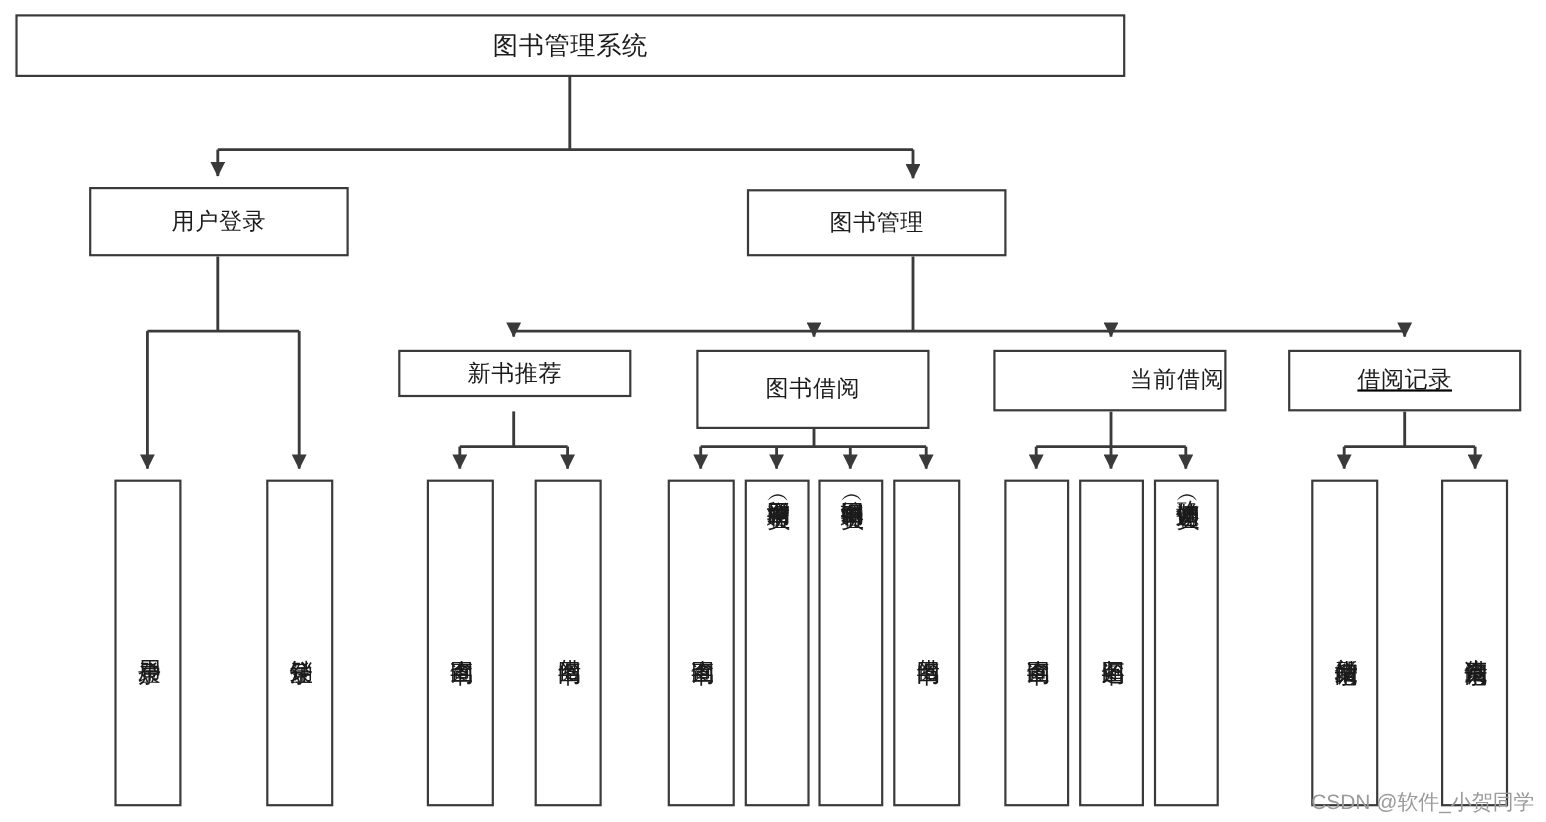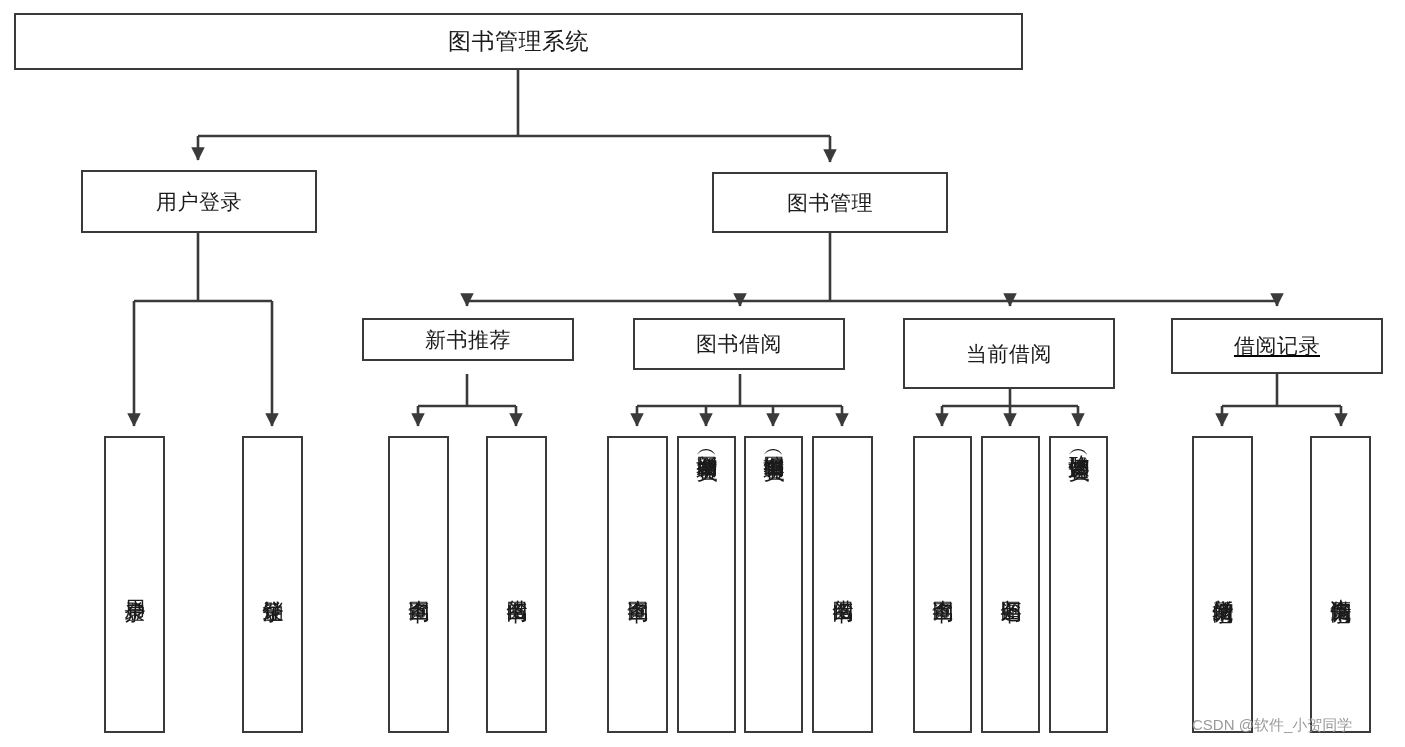--- a/index.html
+++ b/index.html
@@ -48,21 +48,21 @@
     line-height: 1.18;
     letter-spacing: 1px;
     white-space: nowrap;
     text-align: center;
   }
   .title-label {
     font-size: 23px;
   }
   .watermark {
     position: absolute;
-    font-size: 15px;
+    font-size: 19px;
     color: #9a9a9a;
     white-space: nowrap;
     pointer-events: none;
   }
 </style>
 </head>
 <body>
 
 <div id="stage">
 
@@ -133,33 +133,33 @@
   </svg>
 
   <div class="node-box" style="left:14px; top:13px; width:1009px; height:57px;">
     <span class="node-label-h title-label">图书管理系统</span>
   </div>
 
   <div class="node-box" style="left:81px; top:170px; width:236px; height:63px;">
     <span class="node-label-h">用户登录</span>
   </div>
 
-  <div class="node-box" style="left:712px; top:172px; width:236px; height:61px;">
+  <div class="node-box" style="left:679px; top:172px; width:236px; height:61px;">
     <span class="node-label-h">图书管理</span>
   </div>
 
   <div class="node-box" style="left:362px; top:318px; width:212px; height:43px;">
     <span class="node-label-h">新书推荐</span>
   </div>
 
-  <div class="node-box" style="left:633px; top:318px; width:212px; height:52px;">
+  <div class="node-box" style="left:633px; top:318px; width:212px; height:72px;">
     <span class="node-label-h">图书借阅</span>
   </div>
 
-  <div class="node-box" style="left:903px; top:318px; width:212px; height:71px;">
+  <div class="node-box" style="left:903px; top:318px; width:212px; height:56px;justify-content:flex-end;">
     <span class="node-label-h">当前借阅</span>
   </div>
 
   <div class="node-box" style="left:1171px; top:318px; width:212px; height:56px;text-decoration:underline;">
     <span class="node-label-h">借阅记录</span>
   </div>
 
   <div class="node-box" style="left:104px; top:436px; width:61px; height:297px;">
     <span class="node-label-v">用户登录</span>
   </div>

